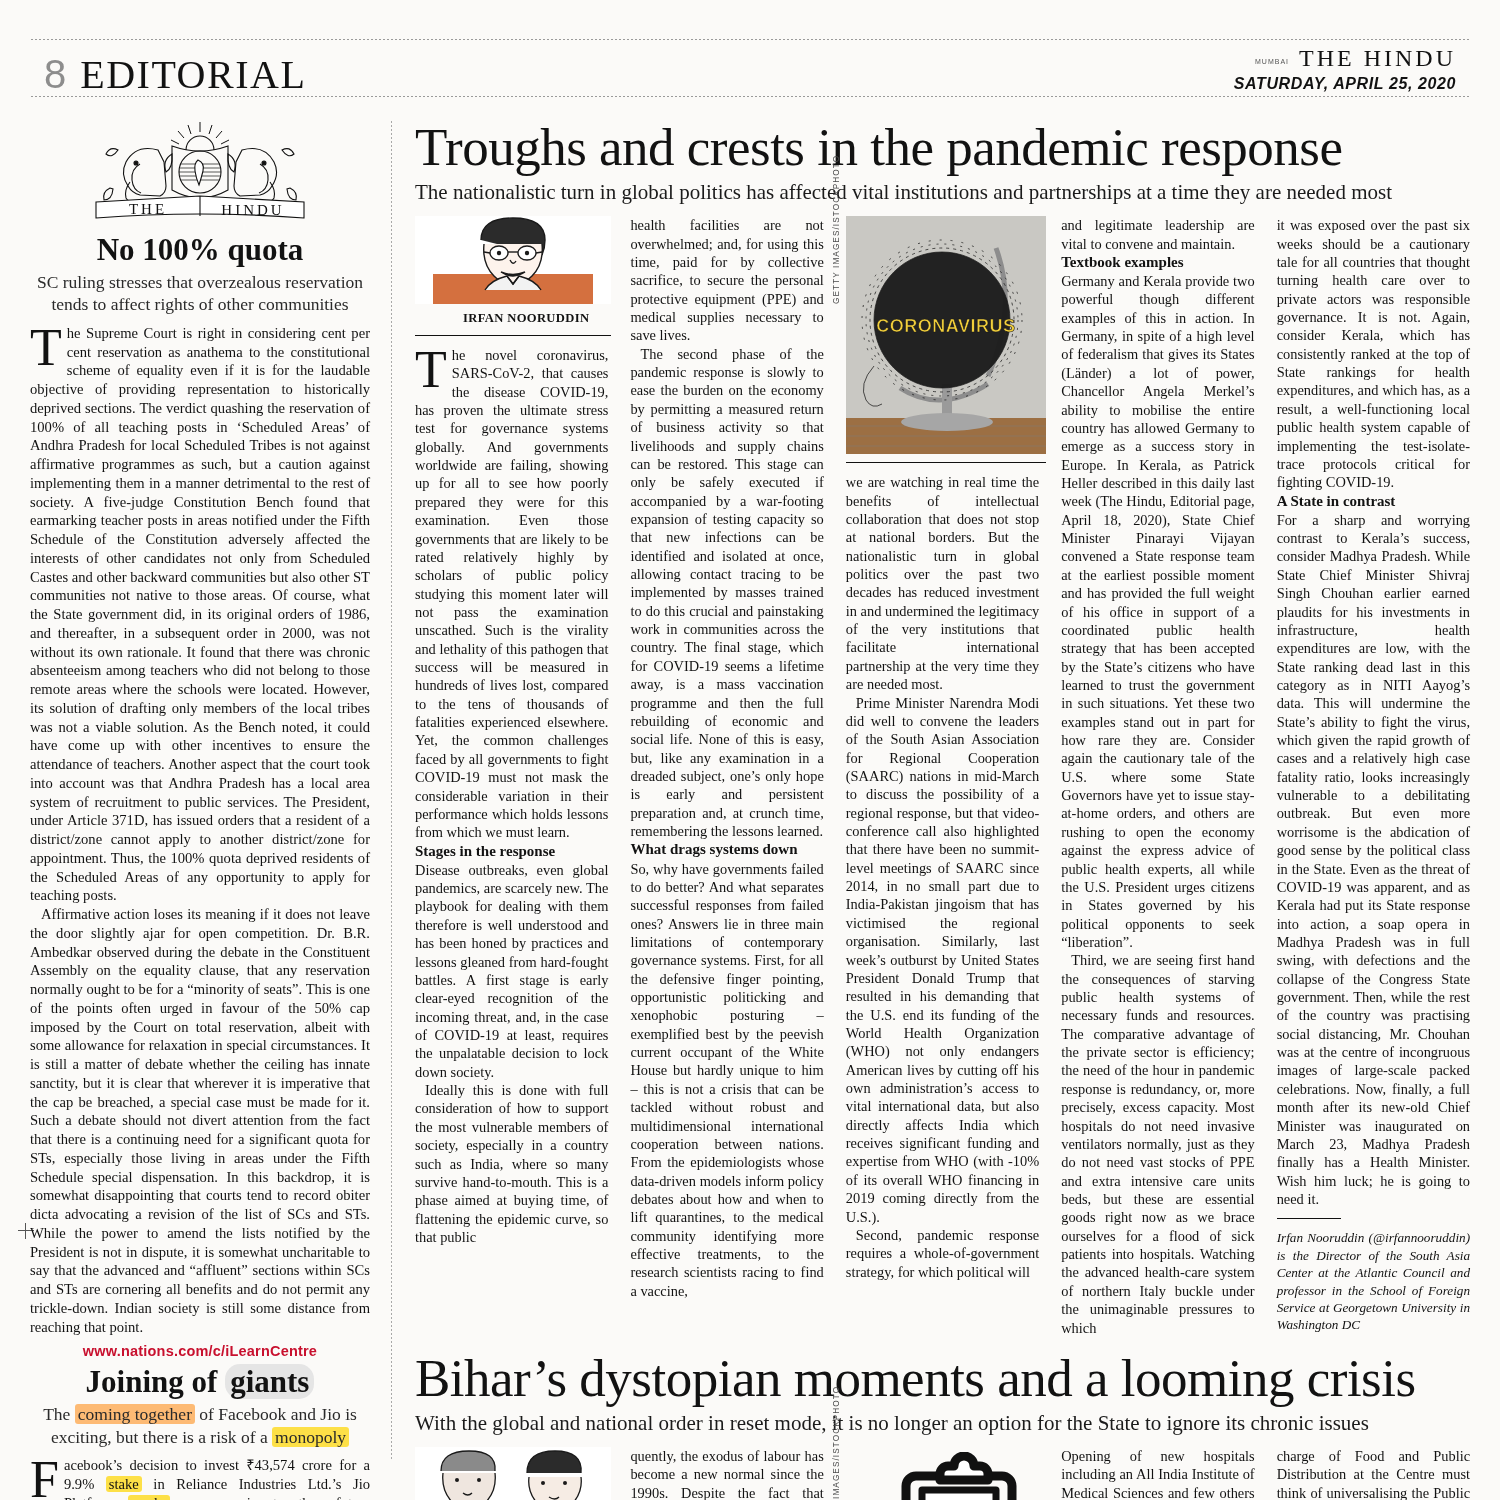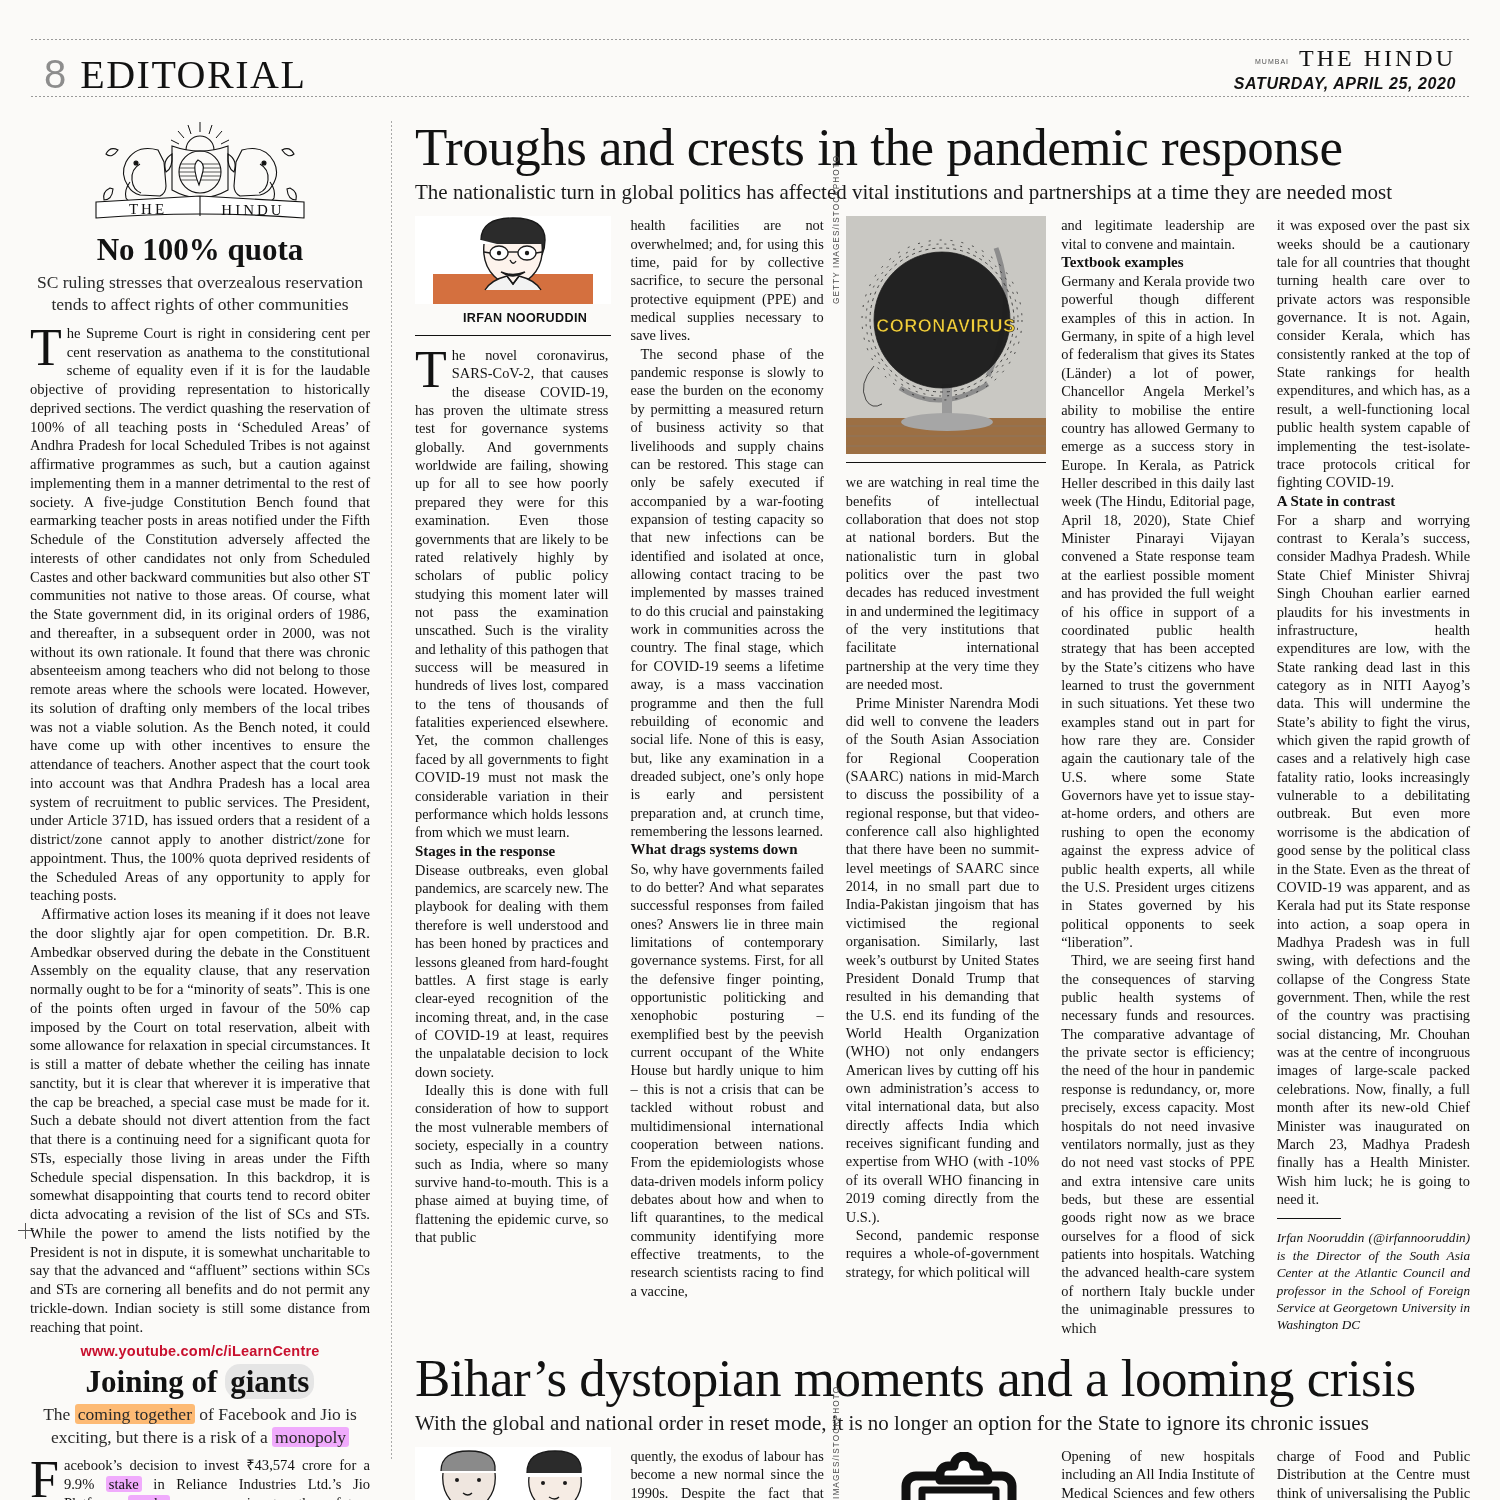--- a/index.html
+++ b/index.html
@@ -44,39 +44,39 @@
   .ed-sub{font-size:17.5px;text-align:center;line-height:1.28;color:#2a2a2a;margin-bottom:8px;}
   .col-text{font-size:14.6px;line-height:1.285;text-align:justify;text-justify:inter-word;hyphens:auto;}
   .col-text p{margin:0;text-indent:11px;}
   .col-text p.first{text-indent:0;}
   .dropcap::first-letter{
     float:left;font-size:52px;line-height:0.82;padding:3px 5px 0 0;font-family:"Liberation Serif",serif;
   }
   .promo{font-family:"Liberation Sans",sans-serif;font-size:14.5px;font-weight:700;color:#c8102e;text-align:center;letter-spacing:0.2px;margin:7px 0 1px;}
   .hl-pink{background:#e5e5e5;border-radius:15px;padding:0 5px;}
   .hl-blue{background:#fdba74;border-radius:3px;padding:0 3px;}
-  .hl-yellow{background:#f0abfc;border-radius:3px;padding:0 3px;}
+  .hl-yellow{background:#fde047;border-radius:3px;padding:0 3px;}
 
   
   .art-head{font-size:53px;line-height:1.02;letter-spacing:-0.5px;margin:0 0 6px;font-weight:400;}
   .art-sub{font-size:21px;line-height:1.15;color:#1b1b1b;margin:0 0 12px;}
 
   
   .cols{display:flex;gap:22px;}
   .colx{flex:1;min-width:0;font-size:14.4px;line-height:1.275;text-align:justify;hyphens:auto;}
   .colx p{margin:0;text-indent:10px;}
   .colx p.first{text-indent:0;}
   .subhead{font-family:"Liberation Serif",serif;font-weight:700;font-size:15px;margin:9px 0 0;text-indent:0 !important;}
   .bio{font-style:italic;font-size:13.2px;line-height:1.32;margin-top:10px;text-indent:0 !important;}
   .bio-rule{border:0;border-top:1.4px solid #111;width:64px;margin:10px 0 7px;}
 
   
   .byline-cut{width:196px;}
   .portrait{position:relative;width:196px;height:88px;overflow:hidden;background:#fff;}
-  .byline-name{font-family:Liberation Sans, sans-serif;font-weight:700;font-size:12.6px;letter-spacing:0.35px;margin-top:7px;line-height:1.25;padding-left:48px;}
+  .byline-name{font-family:Liberation Serif, serif;font-weight:700;font-size:12.6px;letter-spacing:0.35px;margin-top:7px;line-height:1.25;padding-left:48px;}
   .cut-rule{border:0;border-top:1px solid #111;margin:8px 0 10px;}
 
   
   .photo-wrap{position:relative;width:200px;}
   .photo-credit{position:absolute;left:-14px;top:88px;
     font-family:"Liberation Sans",sans-serif;font-size:8.2px;letter-spacing:1.1px;color:#4a4a4a;
     transform:rotate(-90deg);transform-origin:left top;white-space:nowrap;}
   .photo{width:200px;height:238px;background:#701a75;position:relative;overflow:hidden;}
   .corona-label{position:absolute;left:50%;top:46%;transform:translate(-50%,-50%);
     font-family:"Liberation Sans",sans-serif;font-weight:700;font-size:18px;letter-spacing:0.5px;color:#f2cf3b;
@@ -171,21 +171,21 @@
 
       <div>
         <h1 class="ed-title">No 100% quota</h1>
         <div class="ed-sub">SC ruling stresses that overzealous reservation tends to affect rights of other communities</div>
         <div class="col-text">
           <p class="first dropcap">The Supreme Court is right in considering cent per cent reservation as anathema to the constitutional scheme of equality even if it is for the laudable objective of providing representation to historically deprived sections. The verdict quashing the reservation of 100% of all teaching posts in ‘Scheduled Areas’ of Andhra Pradesh for local Scheduled Tribes is not against affirmative programmes as such, but a caution against implementing them in a manner detrimental to the rest of society. A five-judge Constitution Bench found that earmarking teacher posts in areas notified under the Fifth Schedule of the Constitution adversely affected the interests of other candidates not only from Scheduled Castes and other backward communities but also other ST communities not native to those areas. Of course, what the State government did, in its original orders of 1986, and thereafter, in a subsequent order in 2000, was not without its own rationale. It found that there was chronic absenteeism among teachers who did not belong to those remote areas where the schools were located. However, its solution of drafting only members of the local tribes was not a viable solution. As the Bench noted, it could have come up with other incentives to ensure the attendance of teachers. Another aspect that the court took into account was that Andhra Pradesh has a local area system of recruitment to public services. The President, under Article 371D, has issued orders that a resident of a district/zone cannot apply to another district/zone for appointment. Thus, the 100% quota deprived residents of the Scheduled Areas of any opportunity to apply for teaching posts.</p>
           <p>Affirmative action loses its meaning if it does not leave the door slightly ajar for open competition. Dr. B.R. Ambedkar observed during the debate in the Constituent Assembly on the equality clause, that any reservation normally ought to be for a “minority of seats”. This is one of the points often urged in favour of the 50% cap imposed by the Court on total reservation, albeit with some allowance for relaxation in special circumstances. It is still a matter of debate whether the ceiling has innate sanctity, but it is clear that wherever it is imperative that the cap be breached, a special case must be made for it. Such a debate should not divert attention from the fact that there is a continuing need for a significant quota for STs, especially those living in areas under the Fifth Schedule special dispensation. In this backdrop, it is somewhat disappointing that courts tend to record obiter dicta advocating a revision of the list of SCs and STs. While the power to amend the lists notified by the President is not in dispute, it is somewhat uncharitable to say that the advanced and “affluent” sections within SCs and STs are cornering all benefits and do not permit any trickle-down. Indian society is still some distance from reaching that point.</p>
         </div>
       </div>
 
-      <div class="promo">www.youtube.com/c/iLearnCentre</div>
+      <div class="promo">www.nations.com/c/iLearnCentre</div>
 
       <div>
         <h1 class="ed-title">
           <span>Joining of </span><span class="hl-pink">giants</span>
         </h1>
         <div class="ed-sub">
           <span>The </span><span class="hl-blue">coming together</span><span> of Facebook and Jio is exciting, but there is a risk of a </span><span class="hl-yellow">monopoly</span>
         </div>
         <div class="col-text">
           <p class="first dropcap" id="ed2-body"><span>Facebook’s decision to invest ₹43,574 crore for a 9.9% </span><span class="hl-yellow">stake</span><span> in Reliance Industries Ltd.’s Jio Platforms </span><span class="hl-yellow">marks</span><span> a rare coming together of two giants who have a </span></p>

